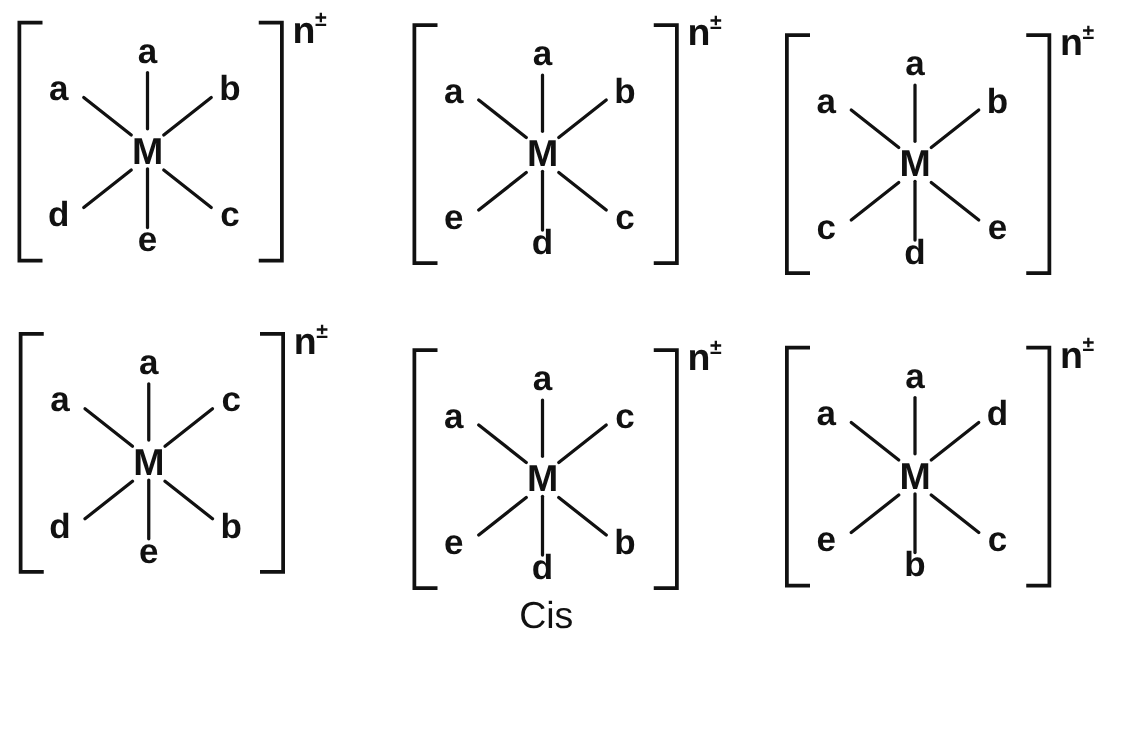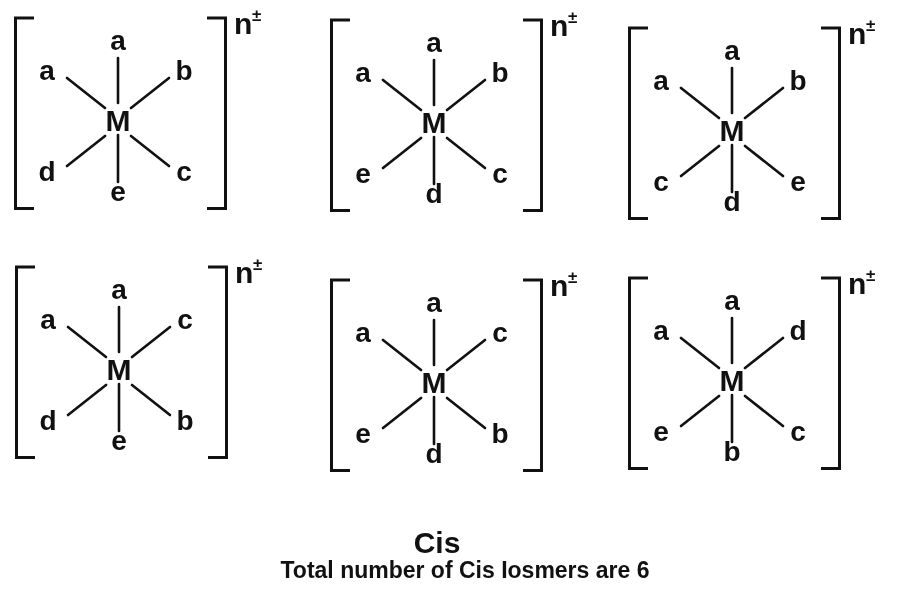--- a/index.html
+++ b/index.html
@@ -24,22 +24,22 @@
   }
   .charge-n {
     font-family: "Liberation Sans", sans-serif;
     font-weight: bold; font-size: 30px; fill: #111111; text-anchor: start;
   }
   .charge-sup {
     font-family: "Liberation Sans", sans-serif;
     font-weight: bold; font-size: 17px; fill: #111111; text-anchor: start;
   }
   .caption-cis {
-    position: absolute; left: 437px; top: 526px; transform: translateX(-50%);
-    font-weight: bold; font-size: 30px; color: #111111; white-space: nowrap;
+    position: absolute; left: 437px; top: 476px; transform: translateX(-50%);
+    font-weight: normal; font-size: 30px; color: #111111; white-space: nowrap;
   }
   .caption-summary {
     position: absolute; left: 465px; top: 557px; transform: translateX(-50%);
     font-weight: bold; font-size: 23px; color: #111111; white-space: nowrap;
   }
 </style>
 </head>
 <body>
 
 <div class="canvas">
@@ -170,15 +170,14 @@
       <text class="ligand" x="174" y="72">d</text>
       <text class="ligand" x="37" y="173">e</text>
       <text class="ligand" x="108" y="193">b</text>
       <text class="ligand" x="174" y="173">c</text>
       <text class="charge-n" x="224" y="26">n</text>
       <text class="charge-sup" x="242" y="13">±</text>
     </svg>
   </div>
 
   <div class="caption-cis">Cis</div>
-  <div class="caption-summary">Total number of Cis Iosmers are 6</div>
 
 </div>
 
 </body></html>

